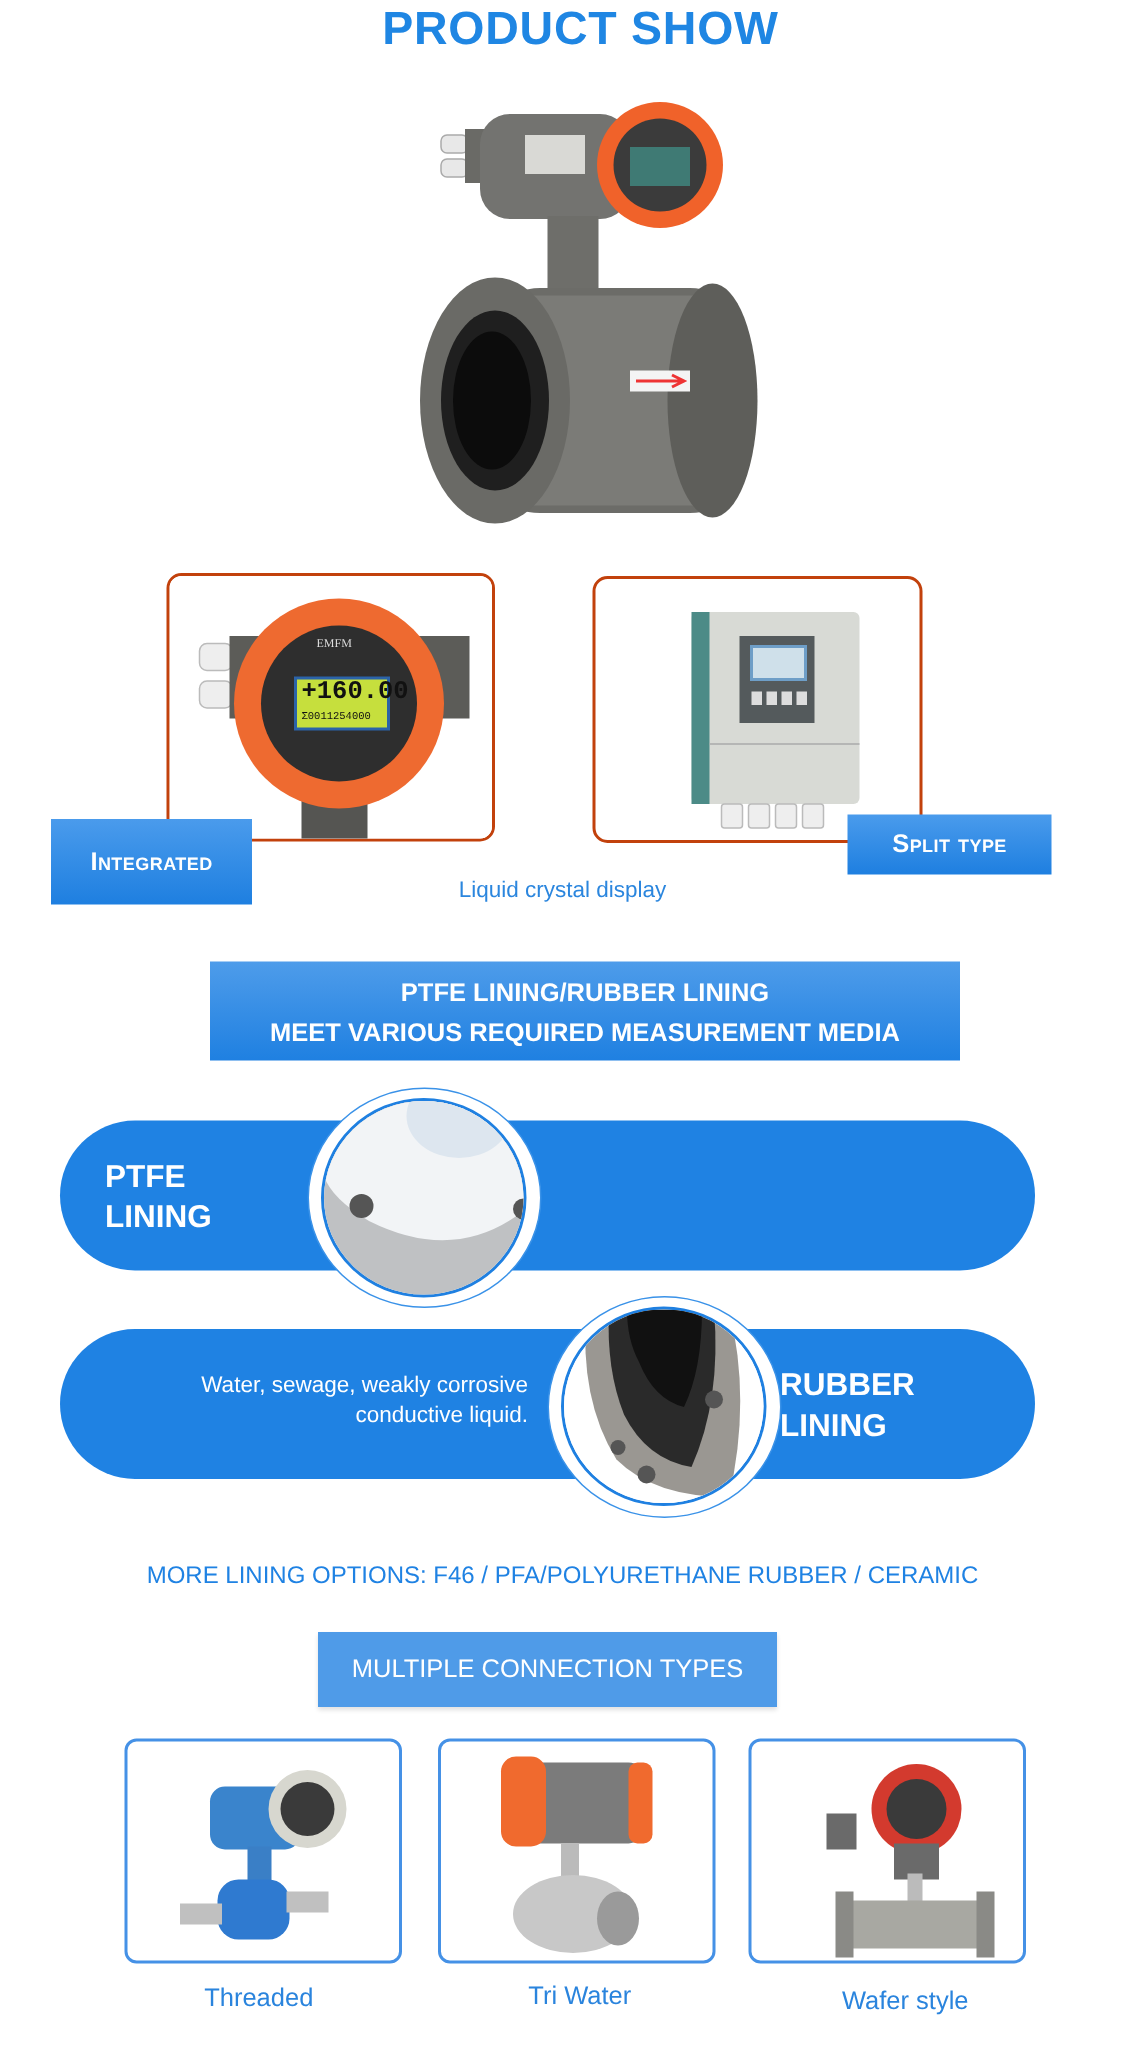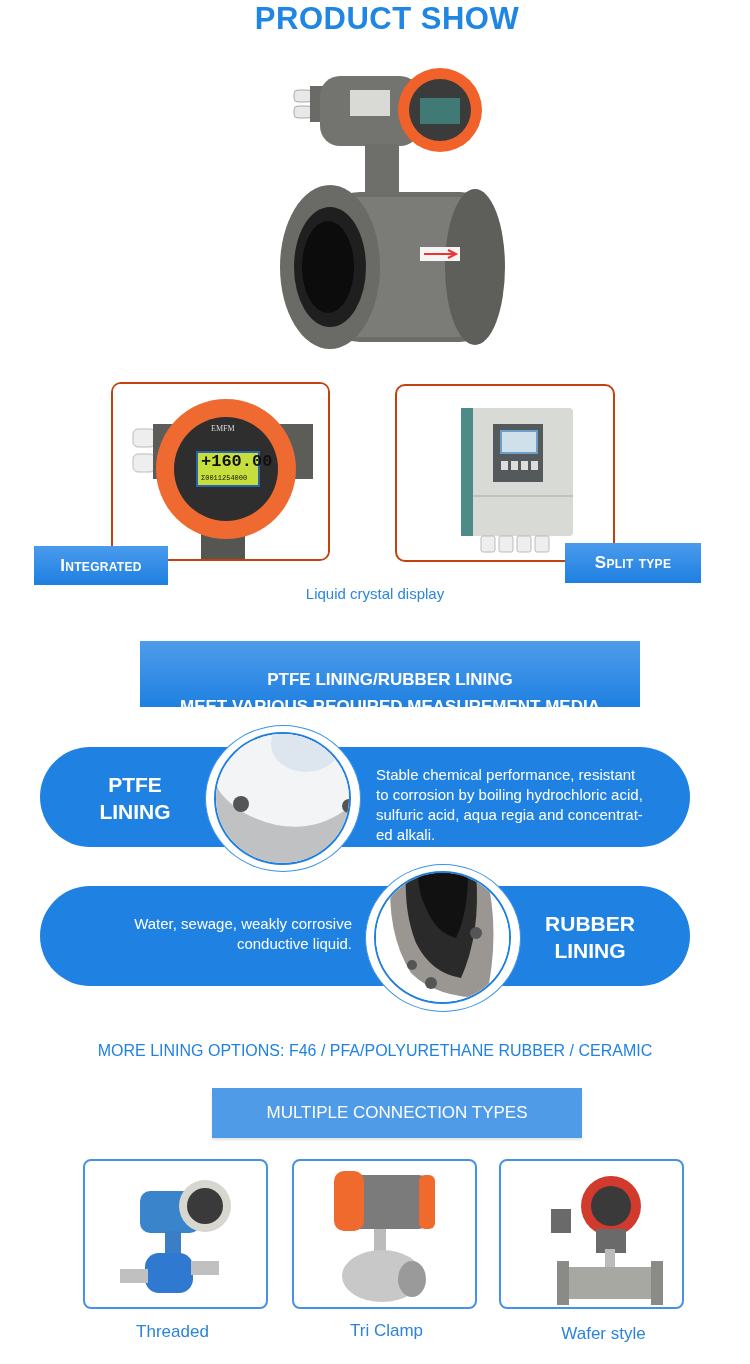--- a/index.html
+++ b/index.html
@@ -11,31 +11,31 @@
 
   
   .hero { left: 280px; top: 62px; width: 240px; height: 300px; }
 
   .frame { border: 2px solid #c2410c; border-radius: 10px; background: #fff; overflow: hidden; }
   .tag { background: linear-gradient(#4a9bec, #1e7fe0); color: #fff; font-weight: bold; font-size: 14px; display: flex; align-items: center; justify-content: center; font-variant: small-caps; letter-spacing: 0.3px; }
   .tag span { font-size: 17px; }
 
   .caption { color: #2b86de; font-size: 15px; text-align: center; line-height: 20px; }
 
-  .banner { left: 140px; top: 641px; width: 500px; height: 66px; background: linear-gradient(#4e9cea, #1f80e1); color: #fff; font-weight: bold; font-size: 17px; text-align: center; line-height: 27px; padding-top: 25px; }
+  .banner { left: 140px; top: 641px; width: 500px; height: 66px; background: linear-gradient(#4e9cea, #1f80e1); color: #fff; font-weight: bold; font-size: 17px; text-align: center; line-height: 27px; padding-top: 7px; }
 
   .pill { background: #1f82e3; border-radius: 60px; color: #fff; }
-  .pill-title { font-weight: bold; font-size: 21px; line-height: 27px; text-align: center; }
+  .pill-title { font-weight: bold; font-size: 21px; line-height: 27px; text-align: left; }
   .pill-text { font-size: 15px; line-height: 20px; }
 
   .ring { border-radius: 50%; border: 1.5px solid #3a92e8; background: #fff; }
   .ring-inner { border-radius: 50%; border: 2px solid #1f80e1; overflow: hidden; position: absolute; }
 
   .more { left: 0; top: 1042px; width: 750px; text-align: center; color: #1f82e3; font-size: 16px; }
-  .conn { left: 212px; top: 1088px; width: 370px; height: 50px; background: #4f9be8; color: #fff; font-size: 17px; display: flex; align-items: center; justify-content: center; box-shadow: 0 2px 3px rgba(0,0,0,0.12); }
+  .conn { left: 212px; top: 1088px; width: 306px; height: 50px; background: #4f9be8; color: #fff; font-size: 17px; display: flex; align-items: center; justify-content: center; box-shadow: 0 2px 3px rgba(0,0,0,0.12); }
 
   .card { top: 1159px; width: 185px; height: 150px; border: 2px solid #4591e6; border-radius: 8px; background: #fff; overflow: hidden; }
   .card-label { top: 1322px; width: 185px; text-align: center; color: #2a84dd; font-size: 17px; }
 </style>
 </head>
 <body>
 
 <div class="abs title">PRODUCT SHOW</div>
 
 <div class="abs hero">
@@ -76,21 +76,21 @@
     <rect x="40" y="40" width="160" height="55" fill="#5c5c58"></rect>
     <rect x="88" y="130" width="44" height="49" fill="#555552"></rect>
     <circle cx="113" cy="85" r="70" fill="#ee6a30"></circle>
     <circle cx="113" cy="85" r="52" fill="#2e2e2e"></circle>
     <rect x="84" y="68" width="62" height="34" fill="#c6df3d" stroke="#2b63a8" stroke-width="2"></rect>
   </svg>
   <div class="abs" style="left:98px; top:40px; color:#ddd; font-family:'Liberation Serif',serif; font-size:8px;">EMFM</div>
   <div class="abs" style="left:88px; top:68px; font-family:'Liberation Mono',monospace; font-size:17px; color:#111; font-weight:bold;">+160.00</div>
   <div class="abs" style="left:88px; top:90px; font-family:'Liberation Mono',monospace; font-size:7px; color:#111;">Σ0011254000</div>
 </div>
-<div class="abs tag" style="left:34px; top:546px; width:134px; height:39px;">
+<div class="abs tag" style="left:34px; top:546px; width:134px; height:57px;">
   <span>Integrated</span>
 </div>
 
 <div class="abs frame" style="left:395px; top:384px; width:220px; height:178px;">
   <svg width="220" height="178" viewBox="0 0 220 178">
     <rect x="64" y="22" width="112" height="128" rx="4" fill="#d8dad5"></rect>
     <rect x="64" y="22" width="12" height="128" fill="#4c8b87"></rect>
     <rect x="96" y="38" width="50" height="58" fill="#545a5c"></rect>
     <rect x="104" y="45" width="36" height="22" fill="#cfe0ea" stroke="#6e9ec7" stroke-width="2"></rect>
     <rect x="104" y="75" width="7" height="9" fill="#ddd"></rect>
@@ -115,26 +115,20 @@
 <div class="abs banner">
   <div>PTFE LINING/RUBBER LINING</div>
   <div>MEET VARIOUS REQUIRED MEASUREMENT MEDIA</div>
 </div>
 
 <div class="abs pill" style="left:40px; top:747px; width:650px; height:100px;">
   <div class="abs pill-title" style="left:30px; top:24px; width:130px;">
     <div>PTFE</div>
     <div>LINING</div>
   </div>
-  <div class="abs pill-text" style="left:336px; top:18px; width:300px;">
-    <div>Stable chemical performance, resistant</div>
-    <div>to corrosion by boiling hydrochloric acid,</div>
-    <div>sulfuric acid, aqua regia and concentrat-</div>
-    <div>ed alkali.</div>
-  </div>
 </div>
 <div class="abs ring" style="left:205px; top:725px; width:156px; height:147px;">
   <div class="ring-inner" style="left:8px; top:6px; width:137px; height:133px;">
     <svg width="137" height="133" viewBox="0 0 137 133">
       <rect width="137" height="133" fill="#bfc1c3"></rect>
       <path d="M0 0 H137 V70 Q90 110 30 80 Q5 65 0 50 Z" fill="#f2f4f6"></path>
       <ellipse cx="90" cy="10" rx="35" ry="28" fill="#dde6ef"></ellipse>
       <circle cx="25" cy="70" r="8" fill="#555"></circle>
       <circle cx="133" cy="72" r="7" fill="#555"></circle>
     </svg>
@@ -185,21 +179,21 @@
 <div class="abs card" style="left:292px;">
   <svg width="185" height="150" viewBox="0 0 185 150">
     <rect x="45" y="14" width="90" height="54" rx="10" fill="#7b7b7b"></rect>
     <rect x="40" y="10" width="30" height="60" rx="10" fill="#f06a2e"></rect>
     <rect x="125" y="14" width="16" height="54" rx="6" fill="#f06a2e"></rect>
     <rect x="80" y="68" width="12" height="32" fill="#bbb"></rect>
     <ellipse cx="88" cy="115" rx="40" ry="26" fill="#c8c8c8"></ellipse>
     <ellipse cx="118" cy="118" rx="14" ry="18" fill="#9a9a9a"></ellipse>
   </svg>
 </div>
-<div class="abs card-label" style="left:294px; top:1321px;">Tri Clamp</div>
+<div class="abs card-label" style="left:294px; top:1321px;">Tri Water</div>
 
 <div class="abs card" style="left:499px;">
   <svg width="185" height="150" viewBox="0 0 185 150">
     <rect x="50" y="48" width="20" height="24" fill="#6a6a6a"></rect>
     <circle cx="110" cy="45" r="30" fill="#d33a2e"></circle>
     <circle cx="110" cy="45" r="20" fill="#3a3a3a"></circle>
     <rect x="95" y="68" width="30" height="24" fill="#6a6a6a"></rect>
     <rect x="104" y="88" width="10" height="20" fill="#bbb"></rect>
     <rect x="62" y="106" width="96" height="32" rx="6" fill="#a8a8a2"></rect>
     <rect x="56" y="100" width="12" height="44" fill="#8a8a86"></rect>

